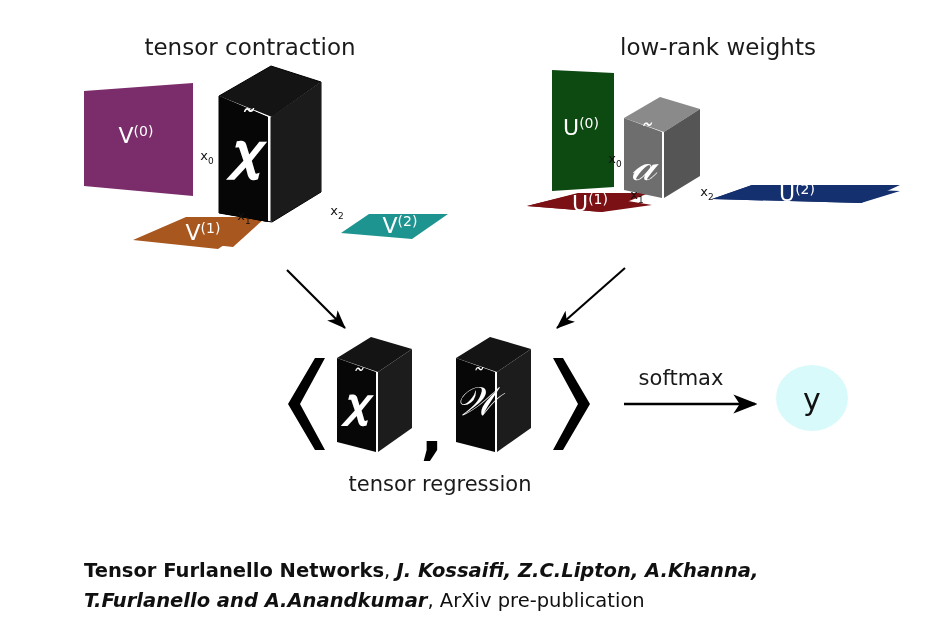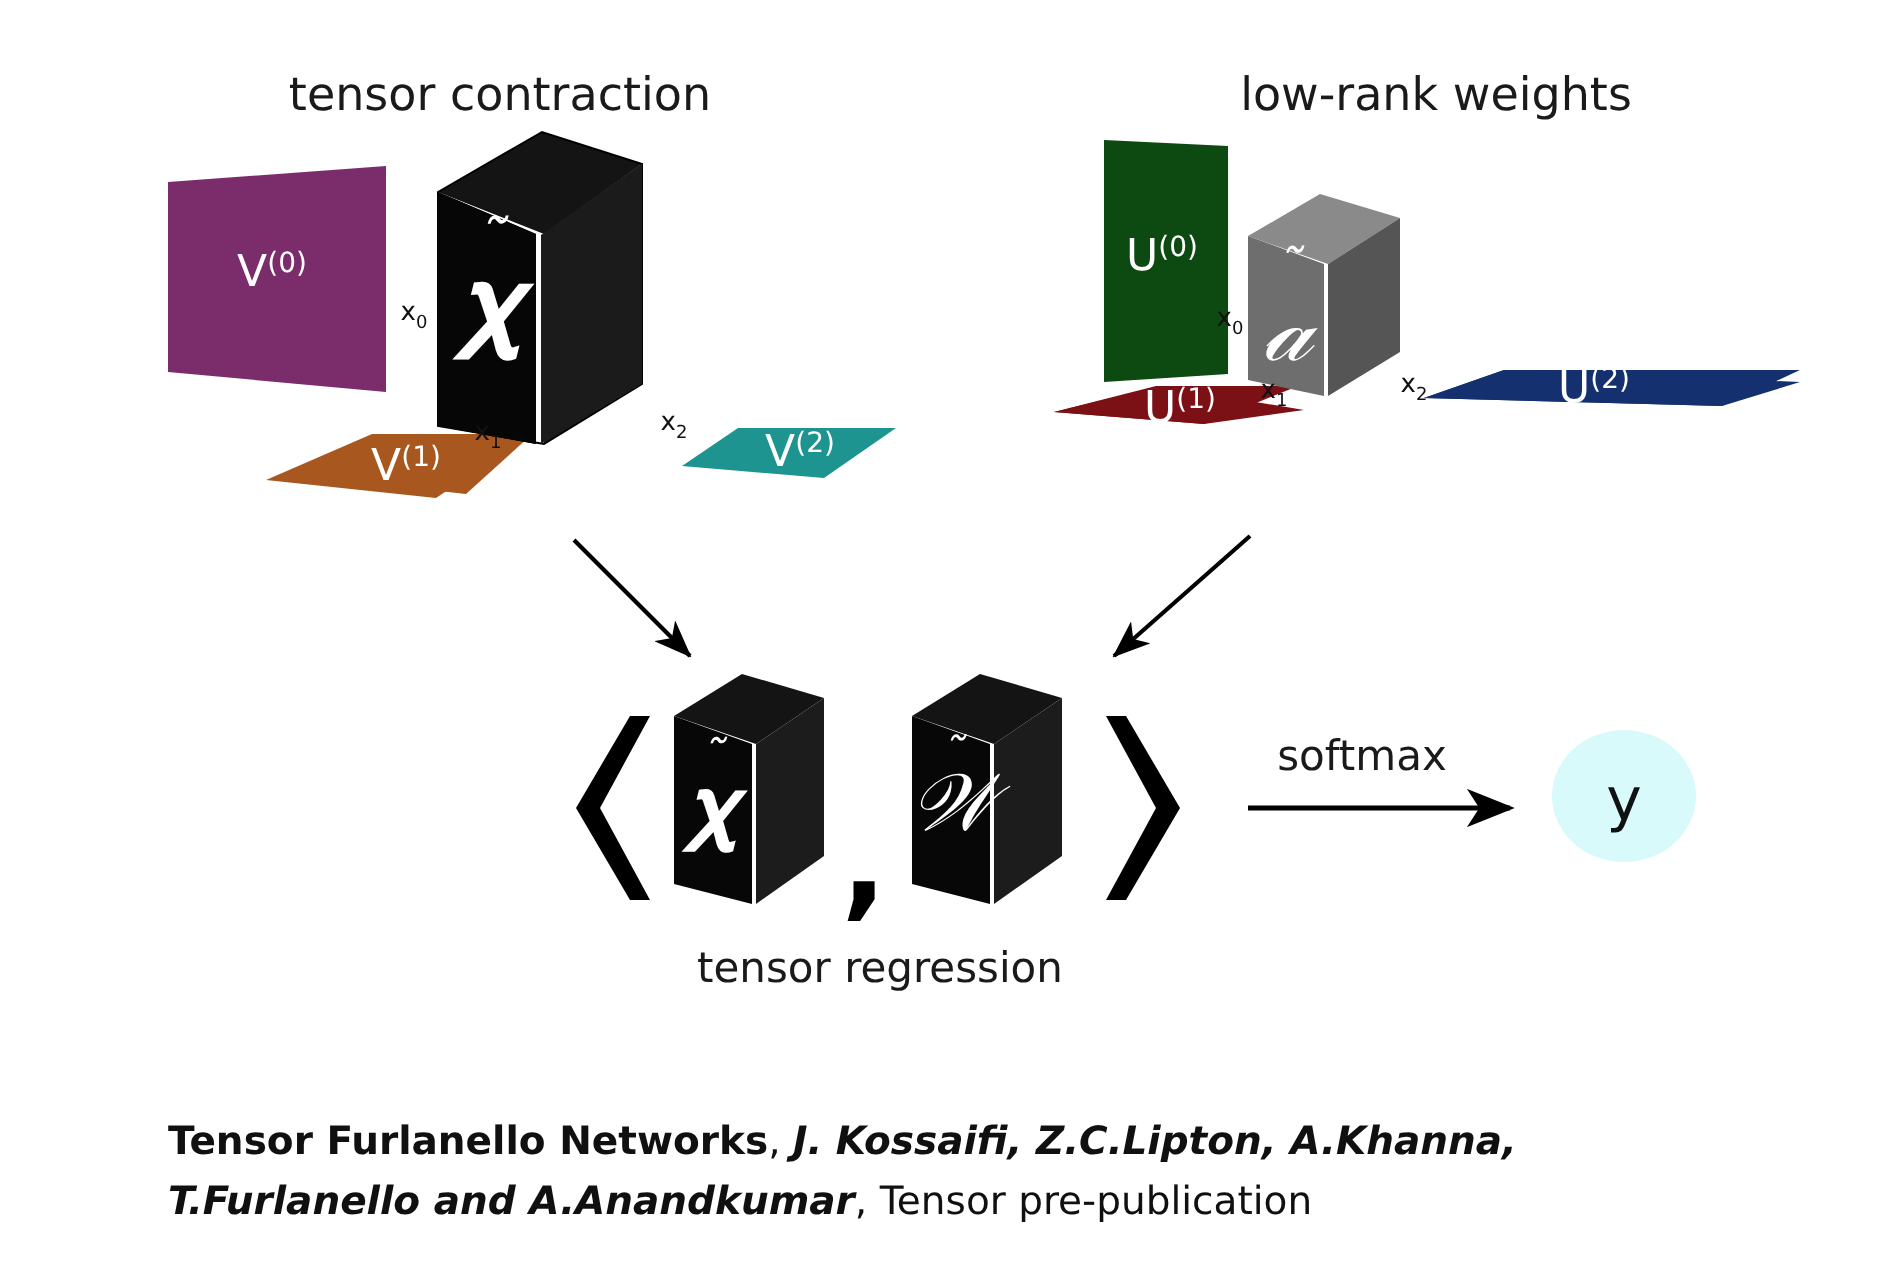--- a/index.html
+++ b/index.html
@@ -225,14 +225,14 @@
       <text class="op-label" x="681" y="385">softmax</text>
       <line x1="624" y1="404" x2="755" y2="404" stroke="#000000" stroke-width="2.4" marker-end="url(#arrowhead)"></line>
       <ellipse cx="812" cy="398" rx="36" ry="33" fill="#D9FAFA"></ellipse>
       <text class="out-label" x="812" y="410">y</text>
     </g>
 
   </svg>
 </div>
 
 <div id="caption">
-  <span class="bold">Tensor Furlanello Networks</span><span class="plain">, </span><span class="ital">J. Kossaifi, Z.C.Lipton, A.Khanna, T.Furlanello and A.Anandkumar</span><span class="plain">, </span><span class="plain">Tensor pre-publication</span>
+  <span class="bold">Tensor Furlanello Networks</span><span class="plain">, </span><span class="ital">J. Kossaifi, Z.C.Lipton, A.Khanna, T.Furlanello and A.Anandkumar</span><span class="plain">, </span><span class="plain">ArXiv pre-publication</span>
 </div>
 
 </body></html>

